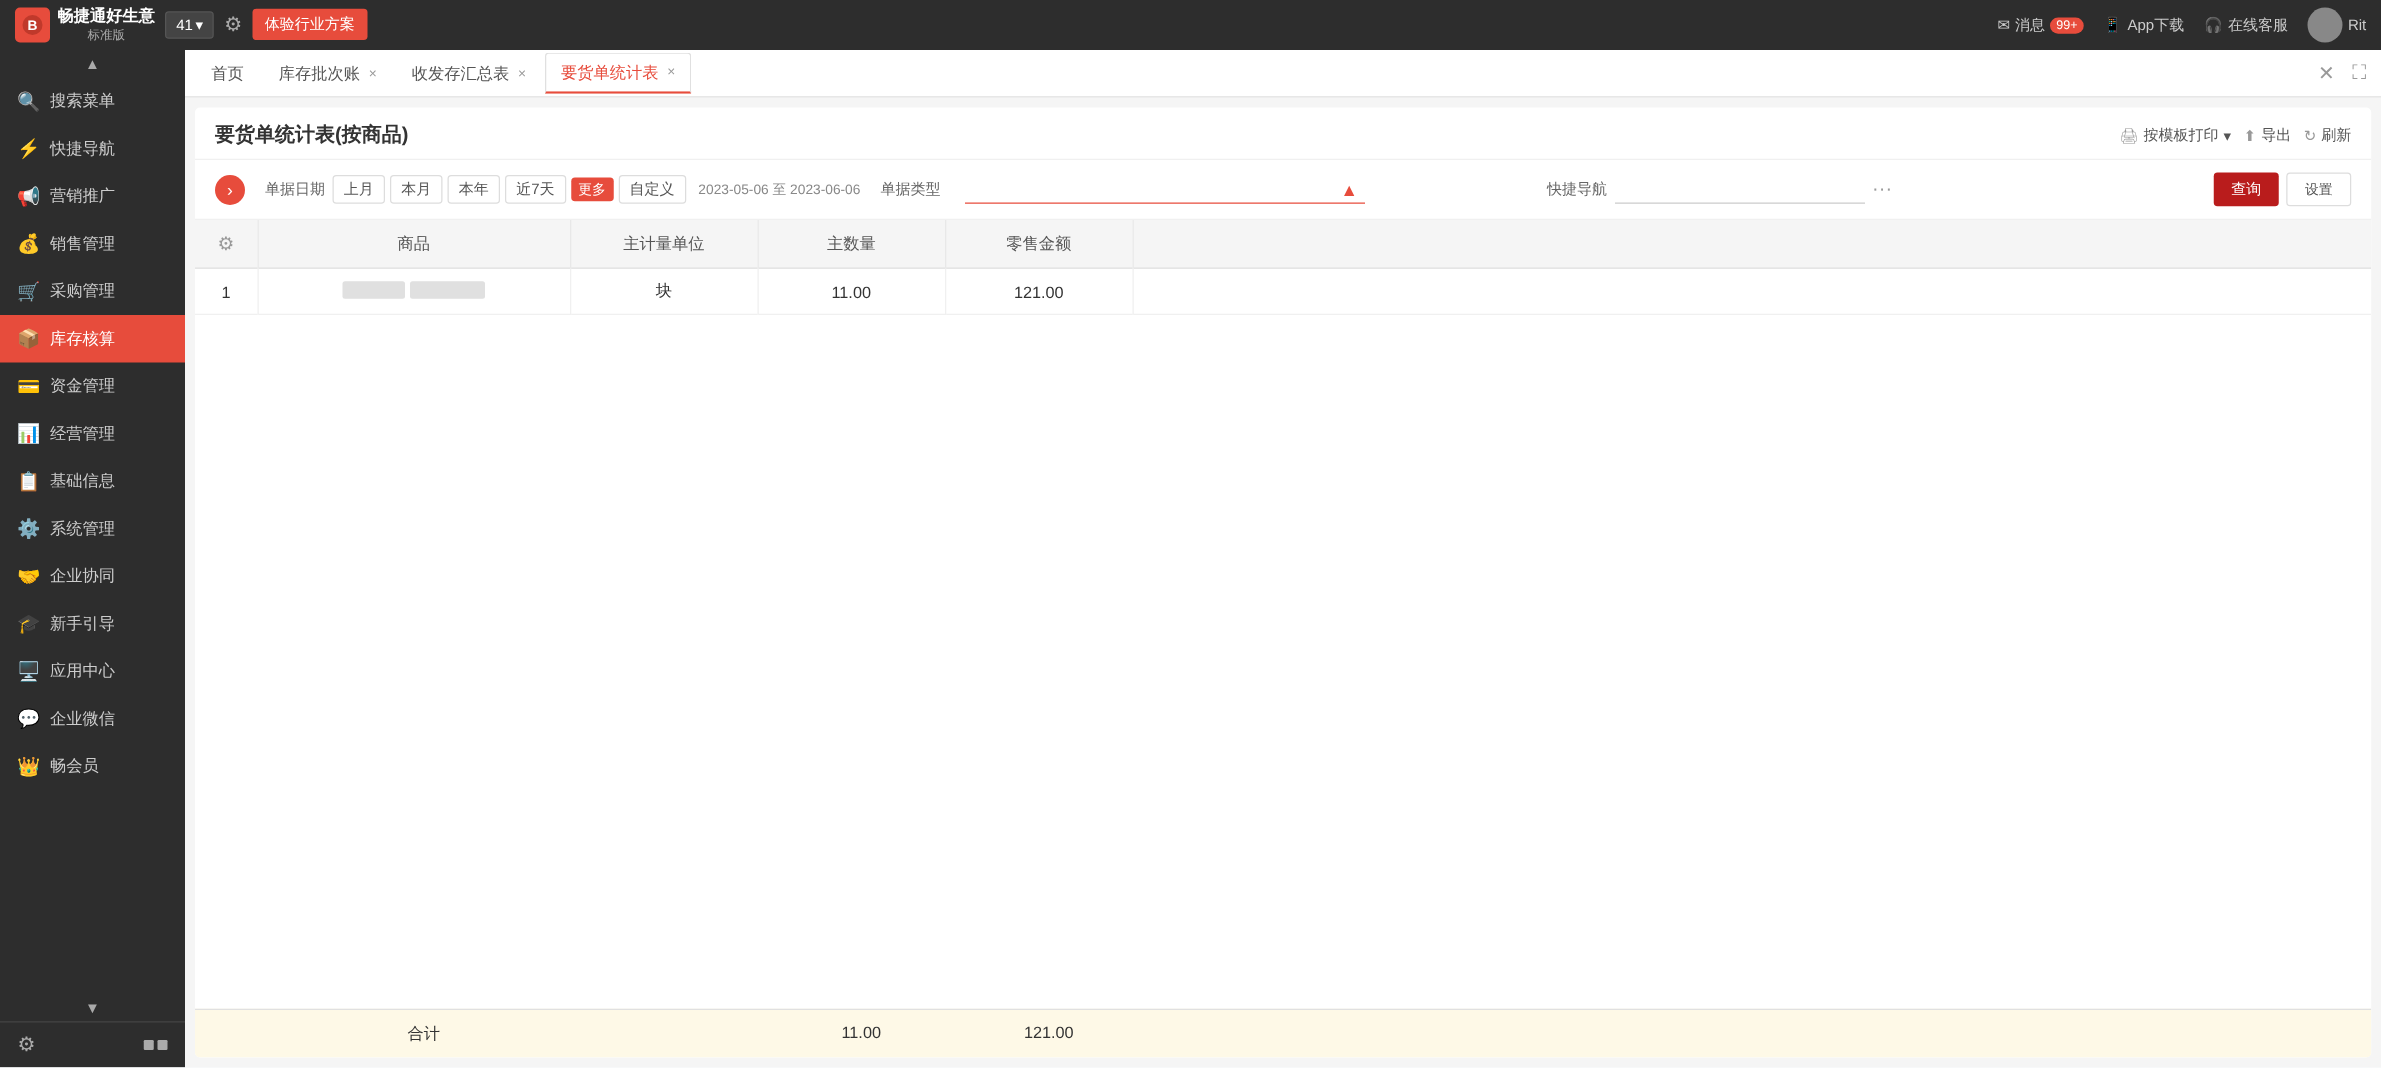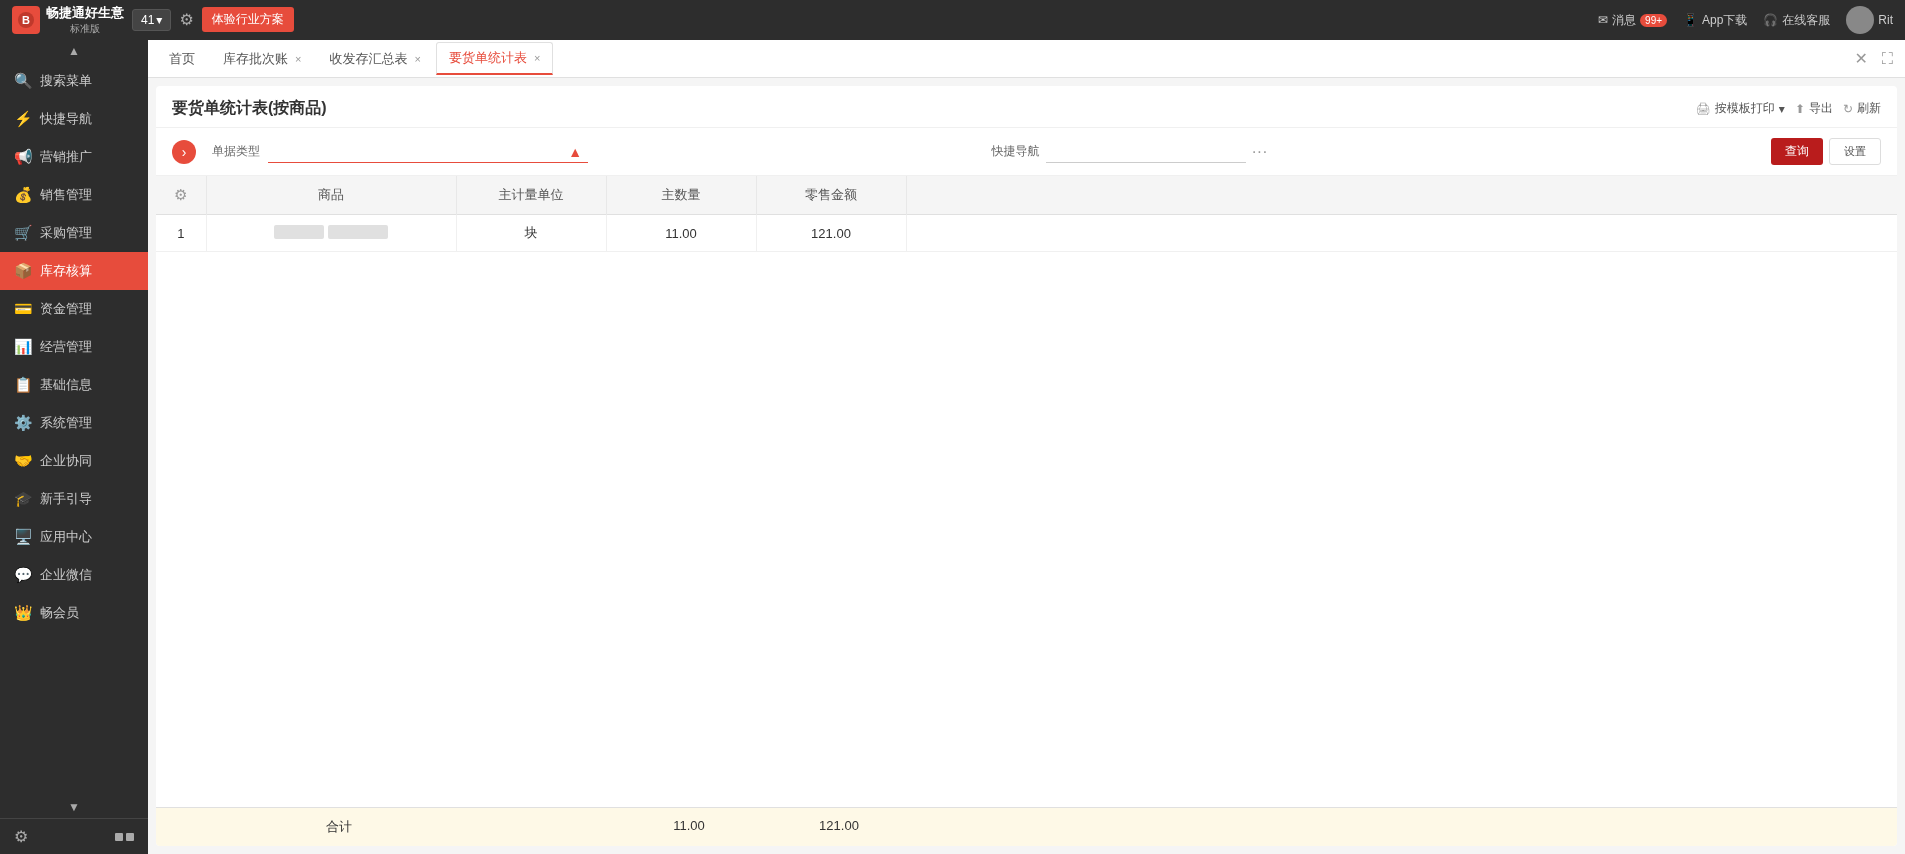--- a/index.html
+++ b/index.html
@@ -311,21 +311,21 @@
     }
     .date-range {
       color: #888;
       font-size: 11px;
       margin-left: 4px;
     }
 
     .filter-type-group {
       display: flex;
       align-items: center;
-      gap: 8px;
+      gap: 20px;
       flex: 1;
     }
     .filter-select-wrap {
       position: relative;
       flex: 1;
       max-width: 320px;
     }
     .filter-select-input {
       width: 100%;
       border: none;
@@ -639,20 +639,32 @@
           <div class="header-action-btn">
             <span class="icon">↻</span>
             <span>刷新</span>
           </div>
         </div>
       </div>
 
       <div class="filter-bar">
         <div class="filter-expand-btn">›</div>
 
+        <div class="filter-group">
+          <span class="filter-label">单据日期</span>
+          <div class="date-options">
+            <button class="date-btn">上月</button>
+            <button class="date-btn">本月</button>
+            <button class="date-btn">本年</button>
+            <button class="date-btn">近7天</button>
+            <span class="date-badge">更多</span>
+            <button class="date-btn">自定义</button>
+          </div>
+          <span class="date-range">2023-05-06 至 2023-06-06</span>
+        </div>
 
         <div class="filter-type-group">
           <span class="filter-label">单据类型</span>
           <div class="filter-select-wrap">
             <input class="filter-select-input" readonly="" style="">
             <span class="filter-select-arrow">▲</span>
           </div>
         </div>
 
         <div class="filter-warehouse-group">

